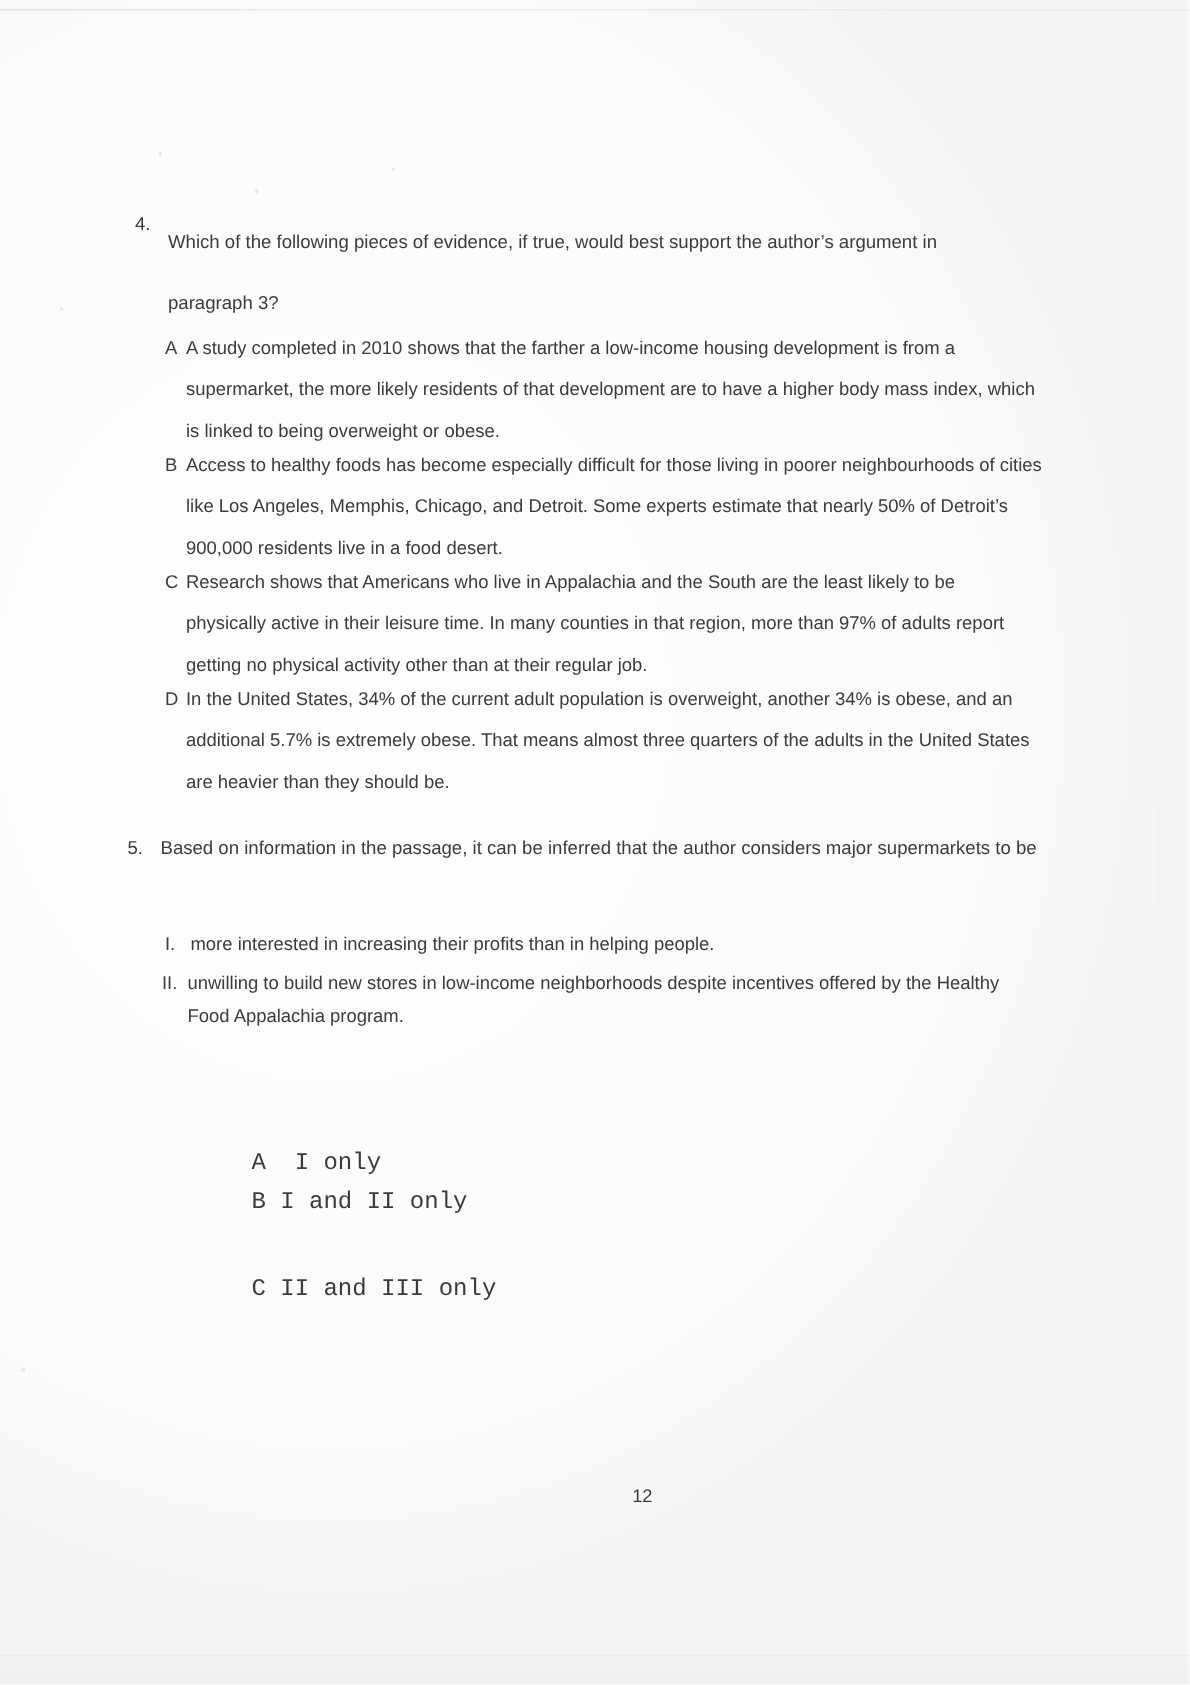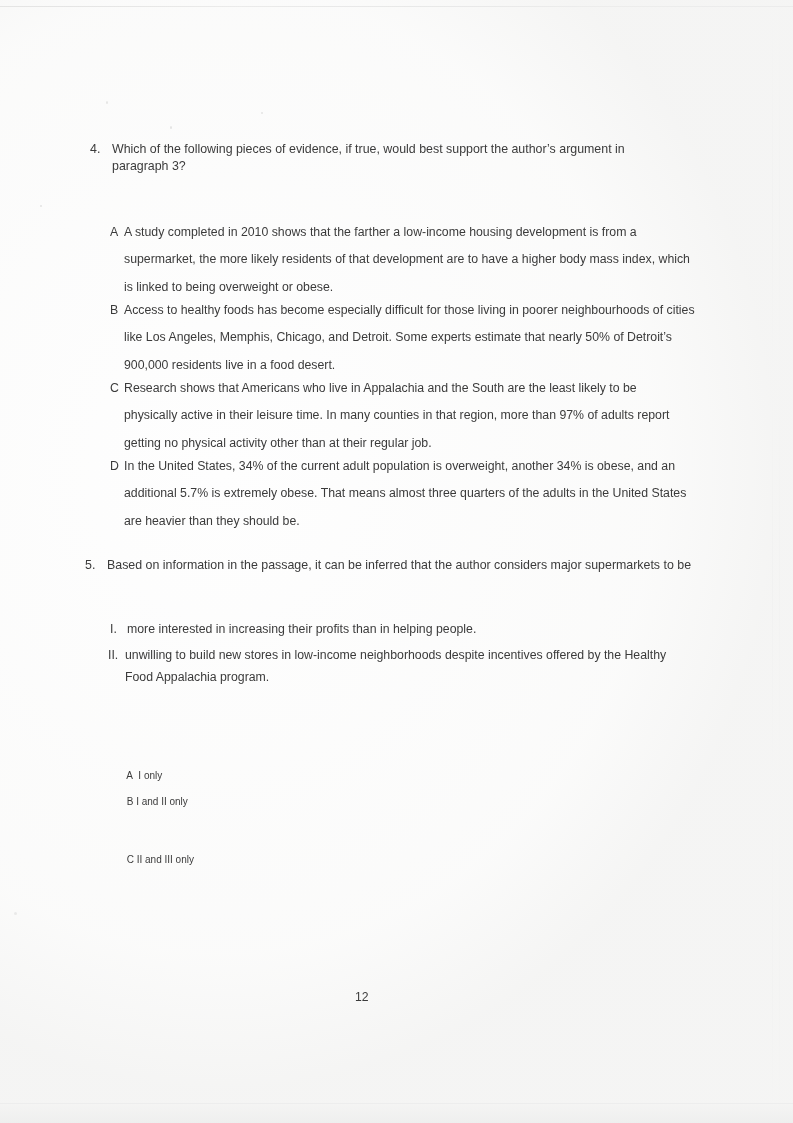--- a/index.html
+++ b/index.html
@@ -86,21 +86,21 @@
     display: flex;
   }
   .q-num {
     width: 22px;
     flex: 0 0 22px;
     font-size: 12.4px;
     line-height: 17px;
   }
   .q-text {
     font-size: 12.4px;
-    line-height: 17px;
+    line-height: 41px;
   }
   .q-text.tight {
     line-height: 17.5px;
   }
 
   .option {
     position: absolute;
     display: flex;
     font-size: 12.3px;
     line-height: 27.3px;
@@ -120,29 +120,30 @@
     line-height: 21.5px;
   }
   .roman-num {
     flex: 0 0 auto;
     width: 17px;
   }
   .roman-body { flex: 1 1 auto; }
 
   .choice {
     position: absolute;
-    font-size: 10px;
+    font-size: 16px;
     line-height: 17px;
     white-space: pre;
+    font-family: Liberation Mono, monospace;
   }
 
   .page-number {
     position: absolute;
     font-size: 12.2px;
-    text-align: left;
+    text-align: right;
   }
 </style>
 </head>
 <body>
 
 <div id="page">
 
   <div class="scan-top-line"></div>
   <div class="scan-bottom-line"></div>
   <div class="scan-bottom-band"></div>

